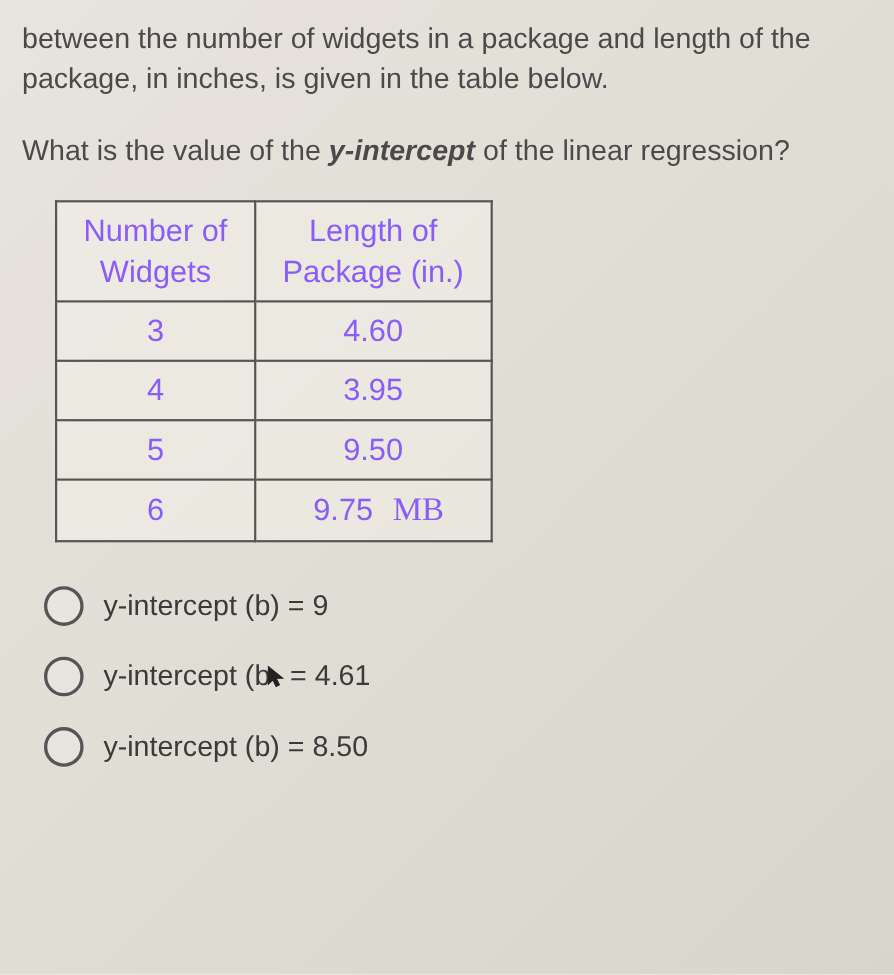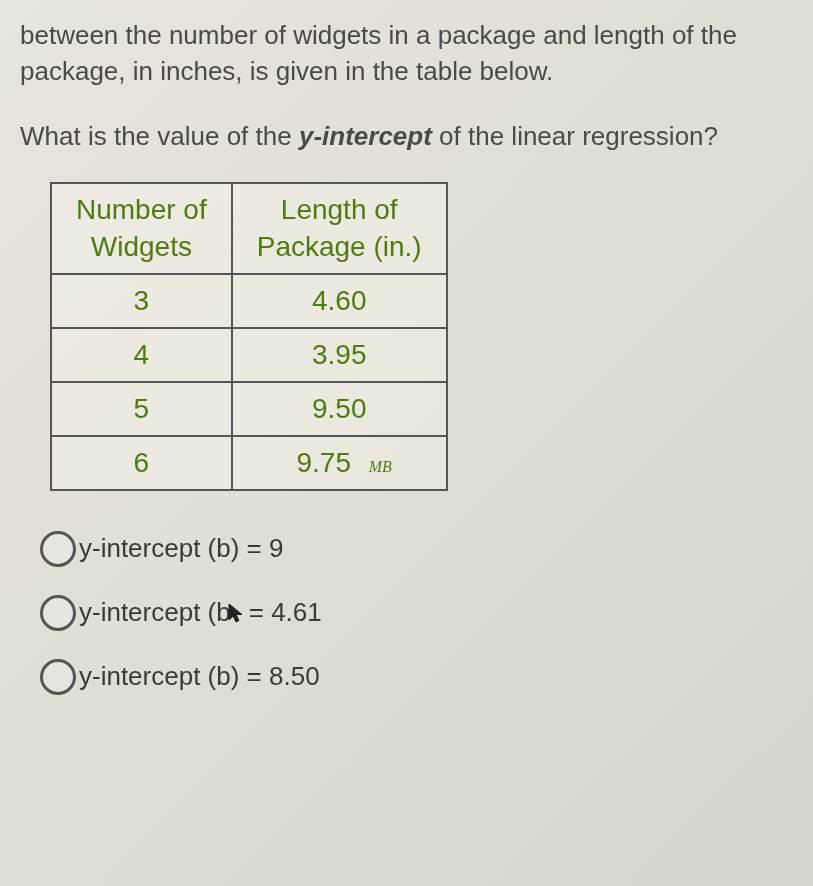--- a/index.html
+++ b/index.html
@@ -39,45 +39,44 @@
       margin-left: 30px;
       margin-bottom: 40px;
       background: rgba(250, 248, 240, 0.4);
     }
     .data-table th,
     .data-table td {
       border: 2px solid #555;
       padding: 10px 20px;
       text-align: center;
       font-size: 28px;
-      color: #4d7c0f;
+      color: #8b5cf6;
     }
     .data-table th {
       font-weight: normal;
       line-height: 1.3;
       padding: 8px 24px;
     }
     .data-table td {
       position: relative;
     }
     .mb-tag {
-      font-size: 16px;
+      font-size: 30px;
       font-family: 'Times New Roman', serif;
       position: relative;
       left: 10px;
-      font-style: italic;
     }
     .options {
       padding-left: 20px;
     }
     .option {
       display: flex;
       align-items: center;
       margin-bottom: 28px;
-      gap: 3px;
+      gap: 18px;
     }
     .radio {
       width: 36px;
       height: 36px;
       border: 3px solid #555;
       border-radius: 50%;
       flex-shrink: 0;
       background: rgba(255,255,255,0.2);
     }
     .option-text {

